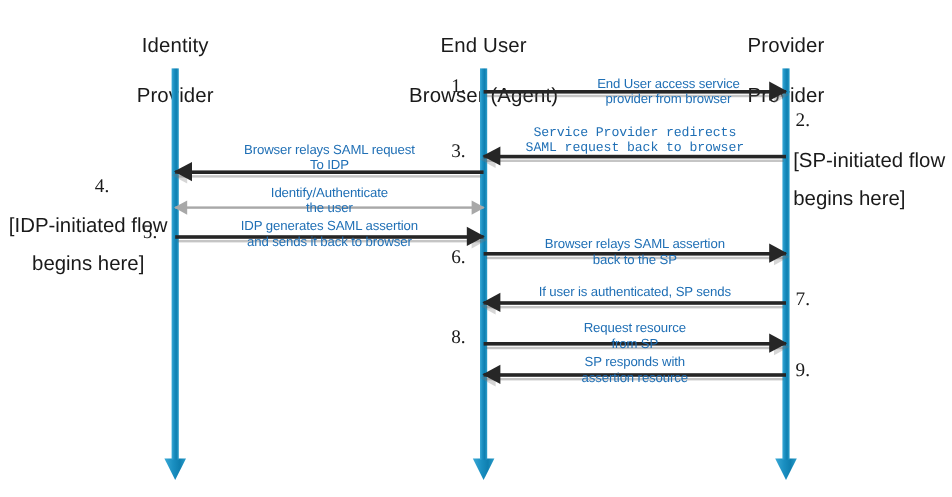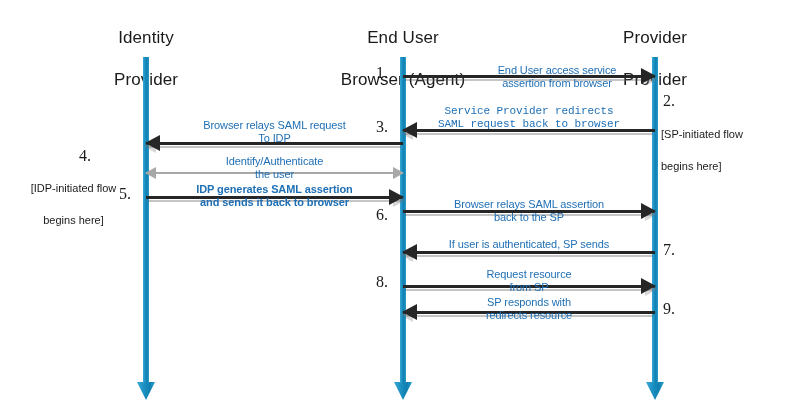--- a/index.html
+++ b/index.html
@@ -127,21 +127,21 @@
     font-size: 16px;
     line-height: 18px;
     color: #1a1a1a;
     font-family: "Liberation Serif", serif;
     font-weight: normal;
   }
 
   
   .annotation {
     position: absolute;
-    font-size: 11px;
+    font-size: 17px;
     line-height: 16px;
     color: #1a1a1a;
     font-family: "Liberation Sans", sans-serif;
     white-space: pre-line;
   }
   .annotation .ln { display: block; }
   .annotation.right-side { text-align: left; }
   .annotation.left-side { text-align: center; }
 </style>
 </head>
@@ -185,21 +185,21 @@
   <div class="lifeline" style="left:400px; top:57px; height:326px;"></div>
   <div class="lifeline" style="left:652px; top:57px; height:326px;"></div>
 
   <div class="msg to-right" style="left:403px; top:62px; width:252px;">
     <div class="line"></div>
     <div class="head-shadow"></div>
     <div class="head"></div>
   </div>
   <div class="caption" style="left:403px; top:64px; width:252px;margin-left:28px;">
     <span class="ln">End User access service</span>
-    <span class="ln">assertion from browser</span>
+    <span class="ln">provider from browser</span>
   </div>
   <div class="step-num" style="left:376px; top:64px;">1.</div>
 
   <div class="msg to-left" style="left:403px; top:116px; width:252px;">
     <div class="line"></div>
     <div class="head-shadow"></div>
     <div class="head"></div>
   </div>
   <div class="caption" style="left:403px; top:105px; width:252px;font-family:Liberation Mono, monospace;">
     <span class="ln">Service Provider redirects</span>
@@ -237,21 +237,21 @@
   <div class="annotation left-side" style="left:6px; top:164px; width:135px;">
     <span class="ln">[IDP-initiated flow</span>
     <span class="ln">begins here]</span>
   </div>
 
   <div class="msg to-right" style="left:146px; top:183px; width:257px;">
     <div class="line"></div>
     <div class="head-shadow"></div>
     <div class="head"></div>
   </div>
-  <div class="caption" style="left:146px; top:183px; width:257px;font-weight:bold;">
+  <div class="caption" style="left:146px; top:183px; width:257px;">
     <span class="ln">IDP generates SAML assertion</span>
     <span class="ln">and sends it back to browser</span>
   </div>
   <div class="step-num" style="left:119px; top:185px;">5.</div>
 
   <div class="msg to-right" style="left:403px; top:197px; width:252px;">
     <div class="line"></div>
     <div class="head-shadow"></div>
     <div class="head"></div>
   </div>
@@ -282,17 +282,17 @@
   </div>
   <div class="step-num" style="left:376px; top:273px;">8.</div>
 
   <div class="msg to-left" style="left:403px; top:298px; width:252px;">
     <div class="line"></div>
     <div class="head-shadow"></div>
     <div class="head"></div>
   </div>
   <div class="caption" style="left:403px; top:296px; width:252px;">
     <span class="ln">SP responds with</span>
-    <span class="ln">redirects resource</span>
+    <span class="ln">assertion resource</span>
   </div>
   <div class="step-num" style="left:663px; top:300px;">9.</div>
 
 </div>
 
 </body></html>

